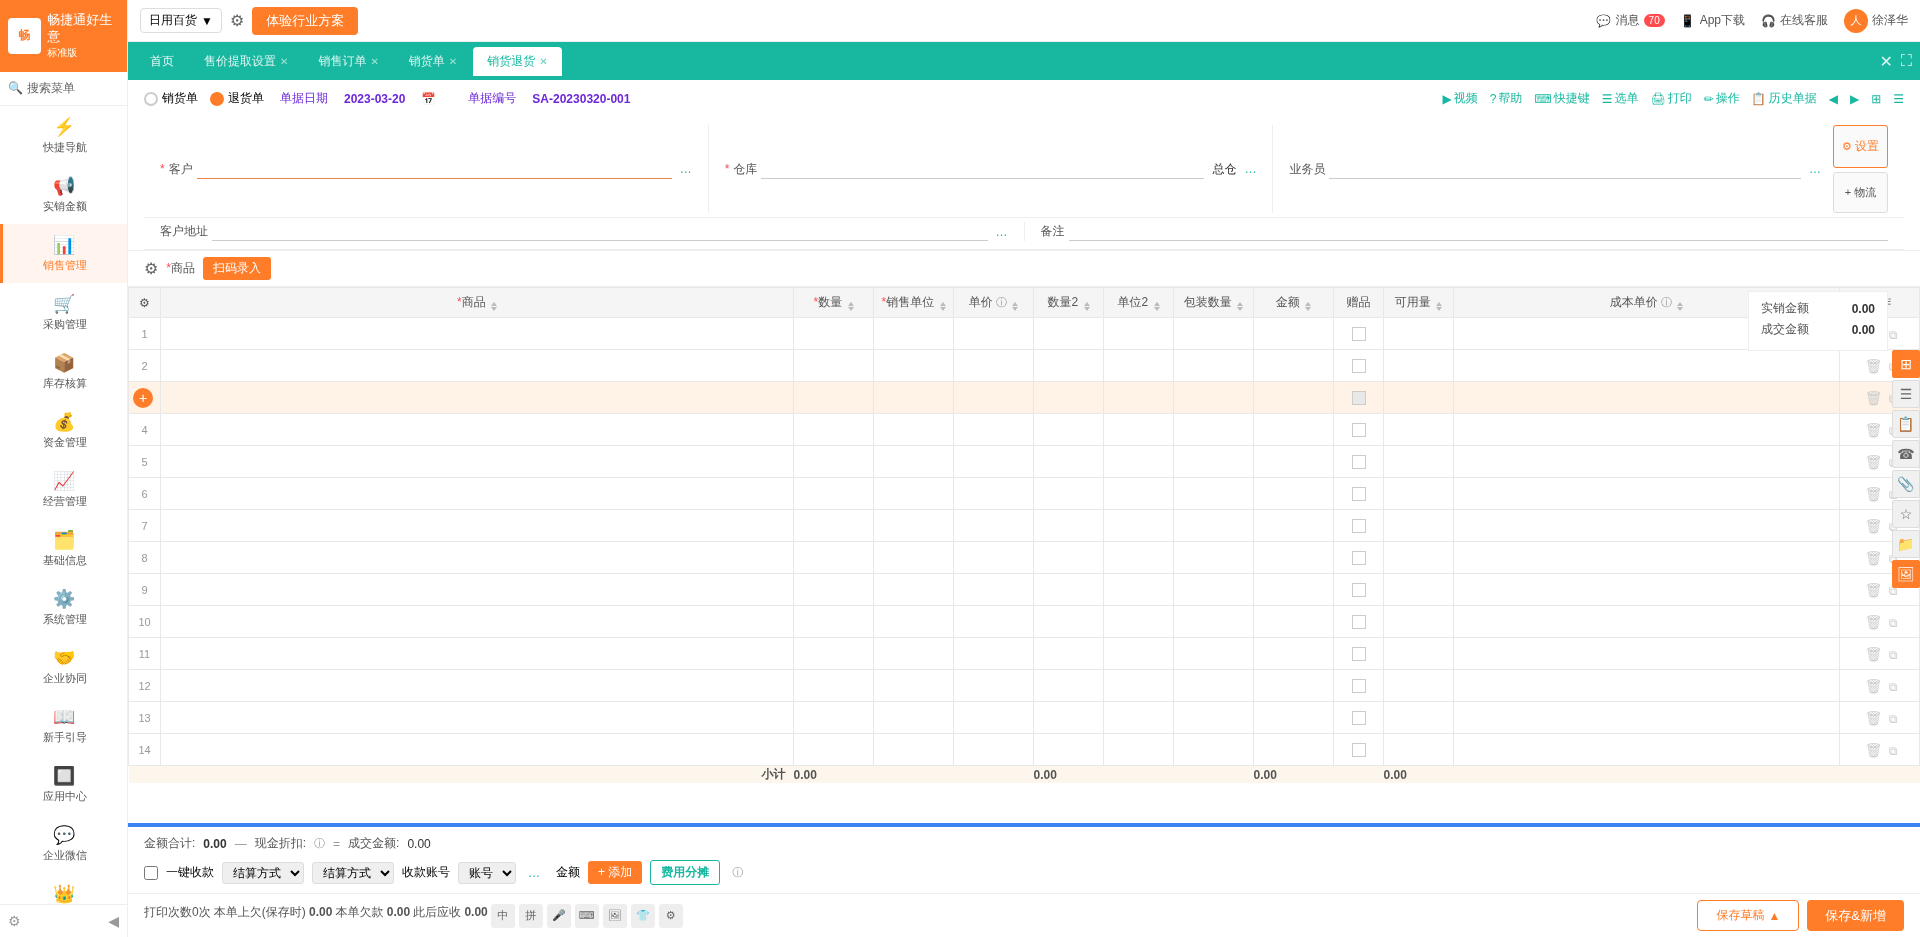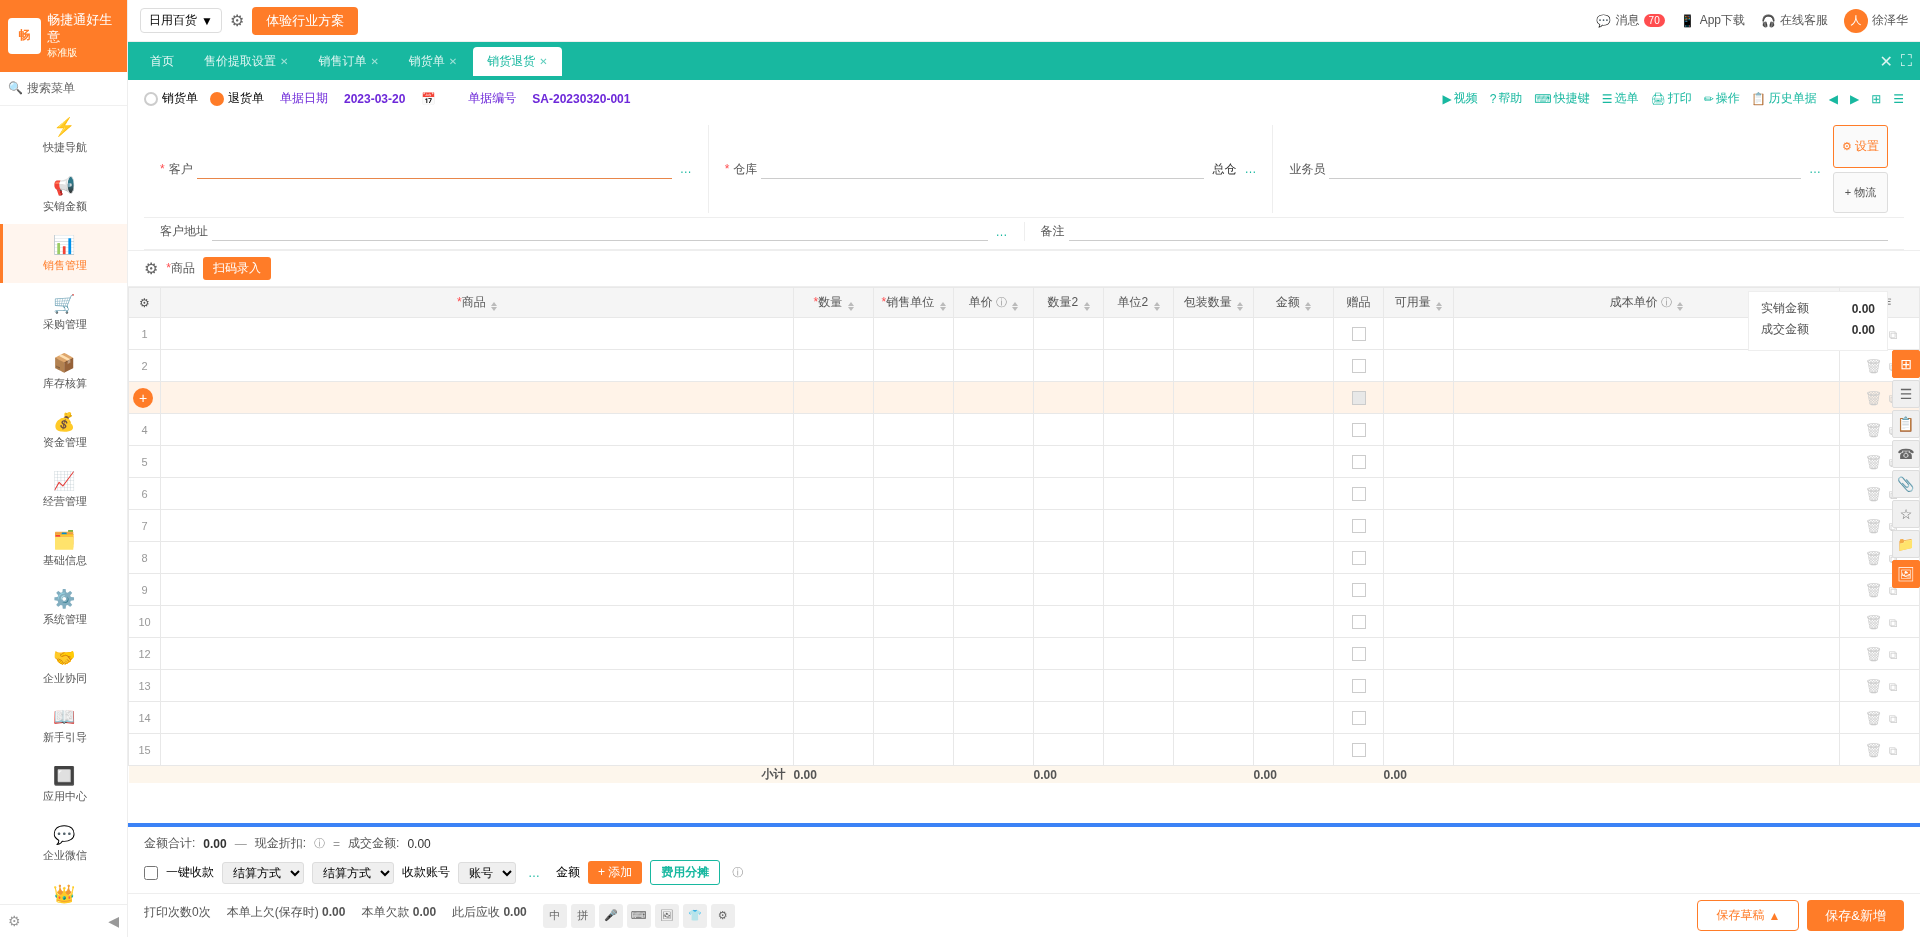--- a/index.html
+++ b/index.html
@@ -101,21 +101,21 @@
     .amount-equals { color: #999; }
     .amount-deal { color: #333; }
     .payment-row { display: flex; align-items: center; gap: 8px; }
     .payment-checkbox { width: 14px; height: 14px; border: 1px solid #ccc; cursor: pointer; }
     .payment-select { border: 1px solid #ddd; border-radius: 3px; padding: 2px 6px; font-size: 12px; }
     .payment-add-btn { background: #ff7c28; color: #fff; border: none; border-radius: 3px; padding: 3px 10px; cursor: pointer; font-size: 12px; }
     .split-btn { border: 1px solid #18b8a0; color: #18b8a0; border-radius: 3px; padding: 3px 10px; cursor: pointer; font-size: 12px; background: #fff; font-weight: bold; }
 
     
     .footer { background: #fff; border-top: 1px solid #eee; padding: 6px 16px; display: flex; align-items: center; justify-content: space-between; }
-    .footer-left { display: flex; gap: 16px; color: #555; font-size: 12px; }
+    .footer-left { display: flex; gap: 3px; color: #555; font-size: 12px; }
     .footer-icons { display: flex; gap: 4px; align-items: center; }
     .footer-icon { width: 24px; height: 24px; background: #eee; border-radius: 3px; display: flex; align-items: center; justify-content: center; cursor: pointer; font-size: 11px; color: #666; }
     .footer-right { display: flex; gap: 8px; }
     .save-draft-btn { background: #fff; border: 1px solid #ff7c28; color: #ff7c28; border-radius: 4px; padding: 6px 18px; cursor: pointer; font-size: 13px; display: flex; align-items: center; gap: 4px; }
     .save-new-btn { background: #ff7c28; border: none; color: #fff; border-radius: 4px; padding: 6px 18px; cursor: pointer; font-size: 13px; }
     .summary-row { display: flex; justify-content: space-between; align-items: center; margin-bottom: 4px; font-size: 12px; }
     .summary-label { color: #555; }
     .summary-value { color: #333; font-weight: bold; }
 
     
@@ -668,20 +668,42 @@
                   </div>
                 </td>
       <td></td>
       <td></td>
       <td>
         <span class="delete-icon">🗑</span>
         <span class="copy-icon">⧉</span>
       </td>
     </tr>
               <tr>
+      <td><span class="row-num">11</span></td>
+      <td></td>
+      <td></td>
+      <td></td>
+      <td></td>
+      <td></td>
+      <td></td>
+      <td></td>
+      <td></td>
+      <td>
+                  <div class="checkbox-cell">
+                    <div class="checkbox"></div>
+                  </div>
+                </td>
+      <td></td>
+      <td></td>
+      <td>
+        <span class="delete-icon">🗑</span>
+        <span class="copy-icon">⧉</span>
+      </td>
+    </tr>
+              <tr>
       <td><span class="row-num">12</span></td>
       <td></td>
       <td></td>
       <td></td>
       <td></td>
       <td></td>
       <td></td>
       <td></td>
       <td></td>
       <td>
@@ -713,42 +735,20 @@
                 </td>
       <td></td>
       <td></td>
       <td>
         <span class="delete-icon">🗑</span>
         <span class="copy-icon">⧉</span>
       </td>
     </tr>
               <tr>
       <td><span class="row-num">14</span></td>
-      <td></td>
-      <td></td>
-      <td></td>
-      <td></td>
-      <td></td>
-      <td></td>
-      <td></td>
-      <td></td>
-      <td>
-                  <div class="checkbox-cell">
-                    <div class="checkbox"></div>
-                  </div>
-                </td>
-      <td></td>
-      <td></td>
-      <td>
-        <span class="delete-icon">🗑</span>
-        <span class="copy-icon">⧉</span>
-      </td>
-    </tr>
-              <tr>
-      <td><span class="row-num">15</span></td>
       <td></td>
       <td></td>
       <td></td>
       <td></td>
       <td></td>
       <td></td>
       <td></td>
       <td></td>
       <td>
                   <div class="checkbox-cell">

